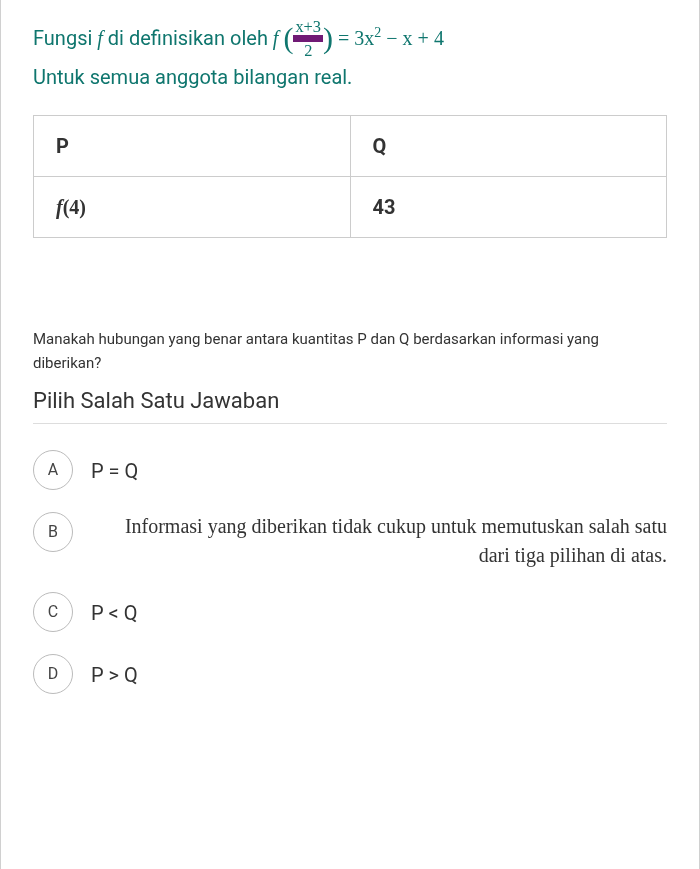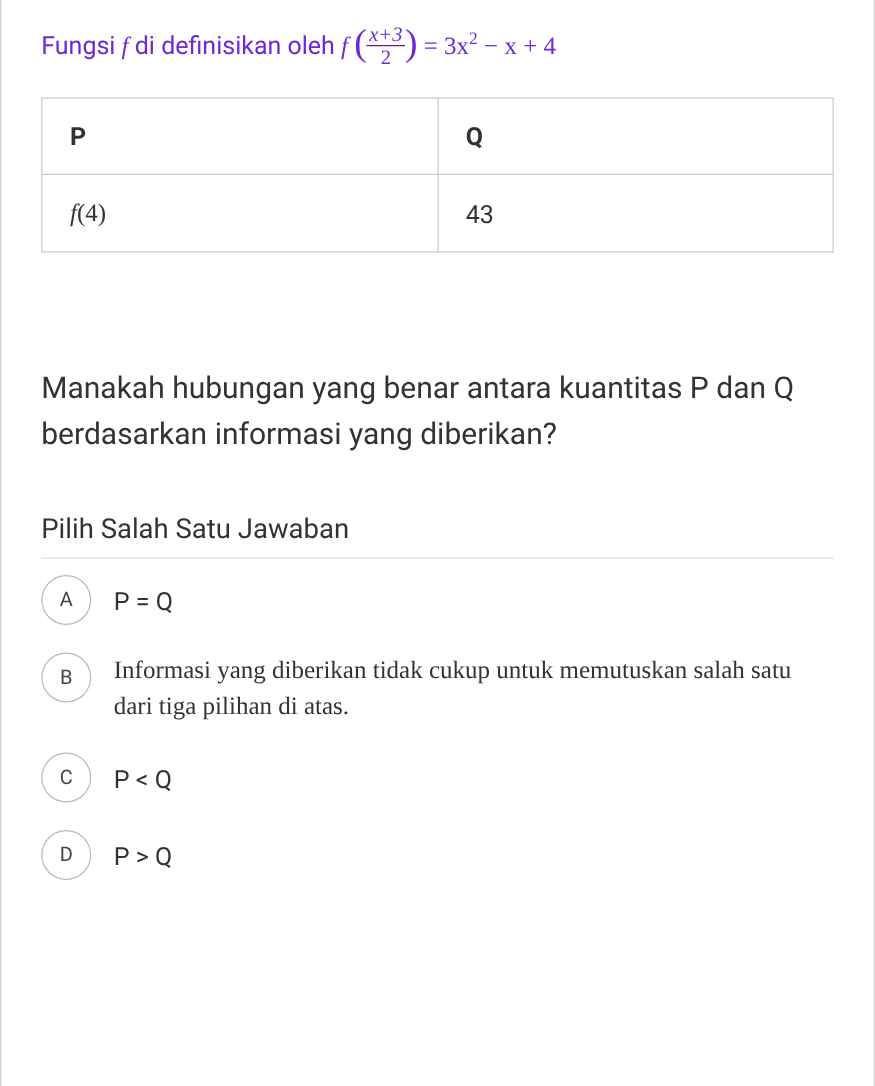--- a/index.html
+++ b/index.html
@@ -17,43 +17,42 @@
       border-right: 1px solid #d0d0d0;
       min-height: 869px;
     }
     .content {
       padding: 20px 32px 30px 32px;
     }
     .question-intro {
       font-size: 20px;
       line-height: 1.6;
       margin-bottom: 22px;
-      color: #6d28d9;
+      color: #0f766e;
     }
     .math-f {
       font-style: italic;
       font-family: Georgia, "Times New Roman", serif;
     }
     .math {
       font-family: Georgia, "Times New Roman", serif;
     }
     .frac {
       display: inline-block;
       vertical-align: middle;
       text-align: center;
       font-size: 0.82em;
       line-height: 1.05;
       position: relative;
       top: -2px;
     }
     .frac .num {
       display: block;
-      border-bottom: 1px solid #701a75;
+      border-bottom: 7px solid #701a75;
       padding: 0 2px;
-      font-style: italic;
     }
     .frac .den {
       display: block;
       padding: 0 2px;
     }
     .paren {
       font-size: 1.5em;
       vertical-align: middle;
       position: relative;
       top: -3px;
@@ -67,36 +66,36 @@
       border-collapse: collapse;
       margin-bottom: 90px;
       border: 1px solid #ccc;
     }
     table.pq-table th,
     table.pq-table td {
       border: 1px solid #ccc;
       padding: 18px 22px;
       text-align: left;
       font-size: 20px;
-      font-weight: normal;
+      font-weight: bold;
     }
     table.pq-table th {
       font-weight: bold;
     }
     .sub-question {
-      font-size: 24px;
+      font-size: 15px;
       line-height: 1.55;
-      margin-bottom: 44px;
+      margin-bottom: 13px;
       color: #333;
     }
     .instruction {
       font-size: 22px;
       padding-bottom: 10px;
       border-bottom: 1px solid #ddd;
-      margin-bottom: 13px;
+      margin-bottom: 26px;
       color: #333;
     }
     .options {
       display: flex;
       flex-direction: column;
       gap: 22px;
     }
     .option {
       display: flex;
       align-items: flex-start;
@@ -114,38 +113,40 @@
       justify-content: center;
       font-size: 16px;
       color: #444;
       background: #fff;
     }
     .option .label {
       font-size: 20px;
       line-height: 1.45;
       color: #333;
       padding-top: 7px;
+      text-align: right;
     }
     .option.multiline .label {
       padding-top: 0;
       font-family: Liberation Serif, serif;
     }
   </style>
 </head>
 <body>
 
 <div class="content">
 
   <div class="question-intro">
     <span>Fungsi </span><span class="math-f">f</span><span> di definisikan oleh </span>
     <span class="math">
       <span class="math-f">f</span>&nbsp;<span class="paren">(</span><span class="frac"><span class="num">x+3</span><span class="den">2</span></span><span class="paren">)</span>
       = <span>3x</span><sup>2</sup><span> − x + 4</span>
     </span>
     <br>
+    <span>Untuk semua anggota bilangan real.</span>
   </div>
 
   <table class="pq-table">
     <tbody>
         <tr>
       <th style="width:50%">P</th>
       <th style="width:50%">Q</th>
     </tr>
     <tr>
       <td><span class="math-f">f</span><span class="math">(4)</span></td>

